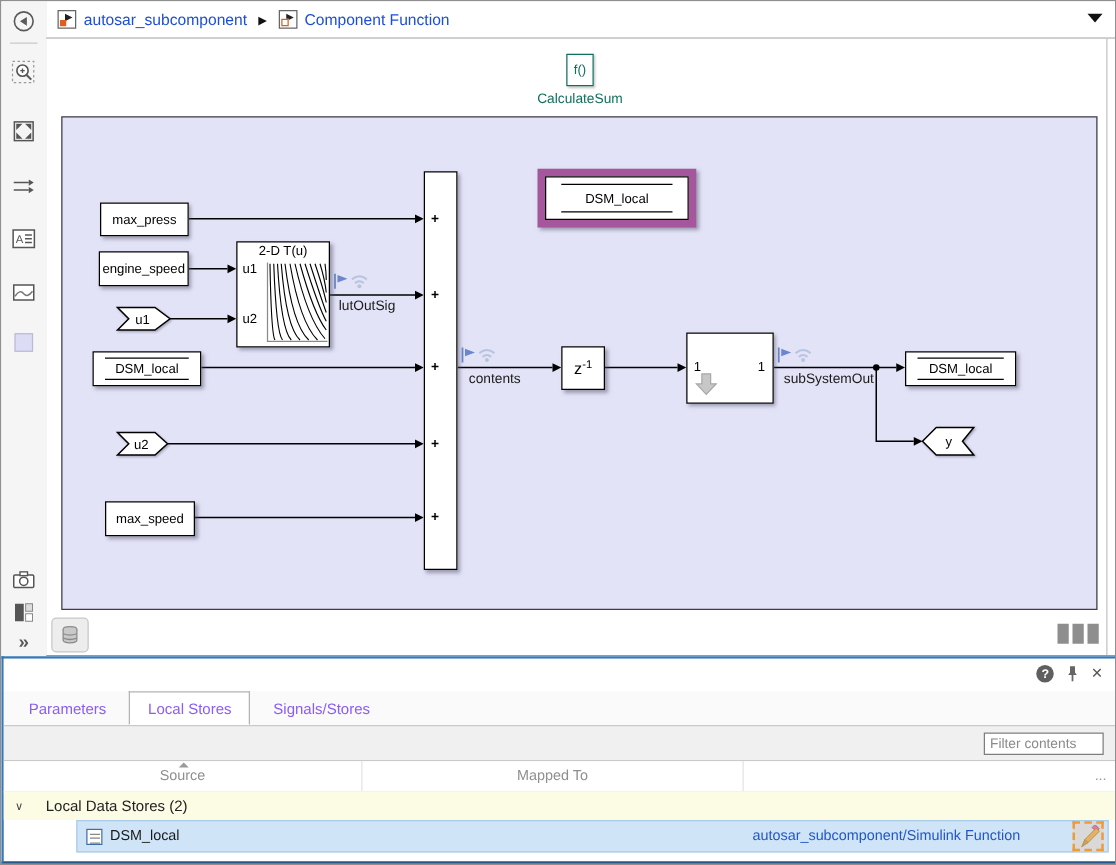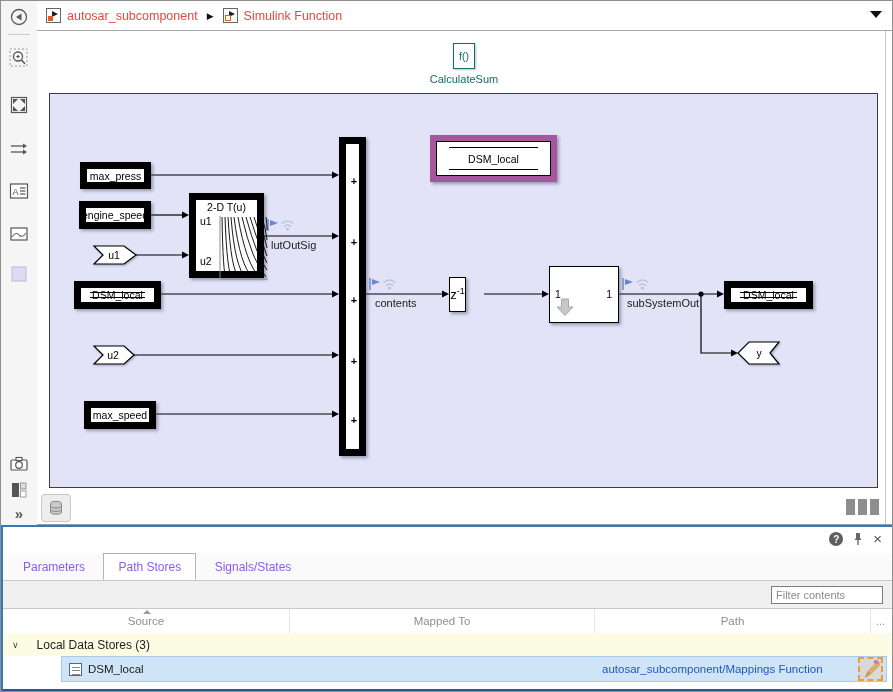--- a/index.html
+++ b/index.html
@@ -7,42 +7,42 @@
 
   
   .left-toolbar{position:absolute;left:0;top:0;width:36px;height:524px;background:#f5f5f5;border-right:1px solid #c3c3c3;}
   .tb-btn{position:absolute;left:7px;width:22px;height:22px;display:flex;align-items:center;justify-content:center;}
   .tb-divider{position:absolute;left:7px;width:22px;height:1px;background:#c9c9c9;}
   .tb-btn svg{display:block;}
   .chev{font-size:15px;color:#5a5a5a;font-weight:bold;}
 
   
   .topbar{position:absolute;left:36px;top:0;width:857px;height:30px;background:#fff;border-bottom:1px solid #a6a6a6;display:flex;align-items:center;box-sizing:border-box;padding-left:9px;}
-  .crumb{display:flex;align-items:center;gap:6px;font-size:12.5px;color:#ef4444;}
+  .crumb{display:flex;align-items:center;gap:6px;font-size:12.5px;color:#1d4ed8;}
   .crumb-sep{margin:0 9px;font-size:9px;color:#111;}
   .model-icon{position:relative;width:15px;height:15px;border:1px solid #666;background:#fff;box-sizing:border-box;}
   .model-icon .tri{position:absolute;right:2px;top:2px;width:0;height:0;border-left:6px solid #222;border-top:3.5px solid transparent;border-bottom:3.5px solid transparent;}
   .model-icon .sq{position:absolute;left:1px;bottom:1px;width:5px;height:5px;background:#e25c1f;}
   .topbar-caret{position:absolute;right:12px;top:10px;width:0;height:0;border-top:7px solid #111;border-left:6px solid transparent;border-right:6px solid transparent;}
 
   
   .canvas-area{position:absolute;left:36px;top:30px;width:857px;height:494px;background:#fff;border-bottom:1px solid #9a9a9a;box-sizing:border-box;overflow:hidden;}
   .paper{position:absolute;left:12px;top:62px;width:829px;height:395px;background:#e3e3f8;border:1px solid #3d3d49;box-sizing:border-box;}
   .win-edge{position:absolute;left:848px;top:0;bottom:0;width:1px;background:#c4c4c4;}
   svg.wires{position:absolute;left:0;top:0;pointer-events:none;}
   .wire{stroke:#000;stroke-width:1.2;fill:none;}
   .arrow{fill:#000;stroke:none;}
   .port{fill:#fff;stroke:#000;stroke-width:1.2;filter:drop-shadow(1.5px 1.5px 1px rgba(60,60,80,.4));}
   .port-label{font:10.5px "Liberation Sans",sans-serif;fill:#000;}
   .flagline{stroke:#6a86cf;stroke-width:1.4;}
   .flagpoly{fill:#6a86cf;}
   .wifi{stroke:#b8c4de;stroke-width:1.6;fill:none;}
   .wifidot{fill:#b8c4de;}
 
-  .block{position:absolute;background:#fff;border:7px solid #000000;box-shadow:2px 2px 3px rgba(80,80,105,.5);display:flex;align-items:center;justify-content:center;font-size:10.5px;color:#000;box-sizing:border-box;}
+  .block{position:absolute;background:#fff;border:1px solid #000000;box-shadow:2px 2px 3px rgba(80,80,105,.5);display:flex;align-items:center;justify-content:center;font-size:10.5px;color:#000;box-sizing:border-box;}
   .dsm-line{position:absolute;left:9px;right:9px;height:1px;background:#000;}
   .sig-label{position:absolute;font-size:11px;color:#1a1a1a;white-space:nowrap;}
   .fn-badge{position:absolute;left:416px;top:12px;width:22px;height:26px;border:1.5px solid #0f705f;background:#fff;box-shadow:1px 1px 2px rgba(0,0,0,.25);display:flex;align-items:center;justify-content:center;font-size:10.5px;color:#0f705f;box-sizing:border-box;}
   .fn-label{position:absolute;left:376px;top:42px;width:102px;text-align:center;font-size:11px;color:#0f705f;}
 
   .lookup{display:block;}
   .lut-title{position:absolute;top:1px;left:0;right:0;text-align:center;font-size:10.5px;}
   .lut-port{position:absolute;left:4px;font-size:10.5px;}
   .lut-curves{position:absolute;left:0;top:0;}
   .lut-axis{stroke:#8a8a8a;stroke-width:1;fill:none;}
@@ -64,21 +64,21 @@
   .bottom-panel{position:absolute;left:0;top:524px;width:893px;height:168px;background:#fff;border:2px solid #3779b8;border-bottom:4px solid #28578a;box-sizing:border-box;}
   .panel-titlebar{position:absolute;left:0;top:0;right:0;height:26px;background:#fff;display:flex;align-items:center;}
   .panel-title{margin-left:12px;font-size:12px;color:#333;}
   .panel-title-icons{position:absolute;right:10px;top:5px;display:flex;gap:9px;align-items:center;}
   .help-dot{width:14px;height:14px;border-radius:50%;background:#5f5f5f;color:#fff;font-size:10px;font-weight:bold;display:flex;align-items:center;justify-content:center;}
   .close-x{font-size:15px;color:#555;line-height:14px;}
   .tabstrip{position:absolute;left:0;top:26px;right:0;height:27px;background:#fafafa;padding-left:6px;box-sizing:border-box;}
   .tab{display:inline-block;padding:6px 14px 5px;font-size:12px;color:#8b5cf6;}
   .tab.active{background:#fff;border:1px solid #b3b3b3;border-bottom:1px solid #fff;position:relative;top:0px;}
   .filterbar{position:absolute;left:0;top:53px;right:0;height:29px;background:#f0f0f0;border-top:1px solid #c9c9c9;border-bottom:1px solid #c9c9c9;box-sizing:border-box;}
-  .filter-input{position:absolute;right:9px;top:5px;width:112px;height:18px;border:1px solid #7d7d7d;font-size:11px;padding:0 4px;box-sizing:border-box;font-family:"Liberation Sans",sans-serif;color:#333;background:#fff;}
+  .filter-input{position:absolute;right:9px;top:5px;width:96px;height:18px;border:1px solid #7d7d7d;font-size:11px;padding:0 4px;box-sizing:border-box;font-family:"Liberation Sans",sans-serif;color:#333;background:#fff;}
   .filter-input::placeholder{color:#8a8a8a;}
   .thead{position:absolute;left:0;top:82px;right:0;height:24px;background:#fff;border-bottom:1px solid #d6d6d6;}
   .th{position:absolute;top:0;height:24px;display:flex;align-items:center;justify-content:center;font-size:11.5px;color:#8f8f8f;border-right:1px solid #e4e4e4;box-sizing:border-box;}
   .sort-caret{position:absolute;left:140px;top:1px;width:0;height:0;border-bottom:4px solid #9a9a9a;border-left:4px solid transparent;border-right:4px solid transparent;}
   .group-row{position:absolute;left:0;top:106px;right:0;height:23px;background:#fcfce4;display:flex;align-items:center;font-size:12px;color:#222;}
   .group-chevron{margin-left:9px;font-size:9px;color:#444;}
   .group-label{margin-left:18px;}
   .data-row{position:absolute;left:58px;top:129px;right:5px;height:26px;background:#cfe5f7;border:1px solid #a9cbe9;box-sizing:border-box;font-size:11.5px;color:#1a1a1a;}
   .cell{position:absolute;top:0;height:100%;display:flex;align-items:center;}
   .ds-icon{position:absolute;left:7px;top:6px;width:13px;height:13px;border:1px solid #3b6ea5;background:#fff;box-sizing:border-box;}
@@ -171,21 +171,21 @@
           <span class="sq"></span>
         </span>
       <span>autosar_subcomponent</span>
     </span>
     <span class="crumb-sep">▶</span>
     <span class="crumb">
       <span class="model-icon">
           <span class="tri"></span>
           <span class="sq" style="background:#fff;border:1px solid #e25c1f;width:4px;height:4px;"></span>
         </span>
-      <span>Simulink Function</span>
+      <span>Component Function</span>
     </span>
     <span class="topbar-caret"></span>
   </div>
 
   <div class="canvas-area">
     <div class="paper"></div>
     <div class="win-edge"></div>
 
     <svg class="wires" width="857" height="494">
 
@@ -324,21 +324,21 @@
     </div>
 
     <div class="sel-frame">
       <div class="sel-inner">
         <span class="dsm-line" style="top:5px;left:12px;right:12px;"></span>
         <span>DSM_local</span>
         <span class="dsm-line" style="bottom:5px;left:12px;right:12px;"></span>
       </div>
     </div>
 
-    <div class="block" style="left:412px;top:246px;width:17px;height:35px;border-width:1.3px;">
+    <div class="block" style="left:412px;top:246px;width:35px;height:35px;border-width:1.3px;">
       <span class="delay-txt"><span>z</span><sup>-1</sup></span>
     </div>
 
     <div class="block" style="left:512px;top:235px;width:70px;height:57px;border-width:1.3px;">
       <span class="ss-num" style="left:5px;">1</span>
       <span class="ss-num" style="right:6px;">1</span>
       <svg class="ss-arrow" width="18" height="19" viewBox="0 0 18 19">
         <path d="M5.5,1 h7 v8 h4.5 l-8,8.5 l-8,-8.5 h4.5 z" fill="#c7c7c7" stroke="#a9a9a9" stroke-width="1"></path>
       </svg>
     </div>
@@ -375,49 +375,48 @@
         <svg width="12" height="14" viewBox="0 0 12 14">
           <path d="M4,1 h4 v5 l1.5,2 h-7 l1.5,-2 z" fill="#666"></path>
             <line x1="6" y1="8" x2="6" y2="13" stroke="#666" stroke-width="1.4"></line>
         </svg>
         <span class="close-x">×</span>
       </span>
     </div>
 
     <div class="tabstrip">
       <span class="tab">Parameters</span>
-      <span class="tab active">Path Stores</span>
-      <span class="tab">Signals/States</span>
+      <span class="tab active">Local Stores</span>
+      <span class="tab">Signals/Stores</span>
     </div>
 
     <div class="filterbar">
       <input class="filter-input" type="text" placeholder="Filter contents" style="">
     </div>
 
     <div class="thead">
       <span class="sort-caret"></span>
       <div class="th" style="left:0;width:287px;">Source</div>
       <div class="th" style="left:287px;width:305px;">Mapped To</div>
-      <div class="th" style="left:592px;width:276px;">Path</div>
       <div class="th" style="left:868px;width:19px;border-right:none;color:#9a9a9a;">...</div>
     </div>
 
     <div class="group-row">
       <span class="group-chevron">∨</span>
-      <span class="group-label">Local Data Stores (3)</span>
+      <span class="group-label">Local Data Stores (2)</span>
     </div>
 
     <div class="data-row">
       <span class="ds-icon">
           <i></i>
           <i></i>
           <i></i>
         </span>
       <span class="cell" style="left:26px;">DSM_local</span>
-      <span class="cell path-link" style="left:540px;">autosar_subcomponent/Mappings Function</span>
+      <span class="cell path-link" style="left:540px;">autosar_subcomponent/Simulink Function</span>
       <span class="edit-cell">
         <svg width="18" height="19" viewBox="0 0 18 19">
           <polygon points="13.5,1 17,4.5 15.5,0.8" fill="#db7f9e"></polygon>
           <rect x="12.2" y="0.8" width="4.6" height="3.4" transform="rotate(45 14.5 2.5)" fill="#db7f9e" stroke="#b2587c" stroke-width="0.6"></rect>
           <polygon points="4,16.5 6,11.5 15,2.5 17.5,5 8.5,14 " fill="#e3b264" stroke="#b98a3e" stroke-width="0.7"></polygon>
           <polygon points="3.2,17.6 6,11.5 8.5,14" fill="#caa06a" stroke="#b98a3e" stroke-width="0.5"></polygon>
         </svg>
       </span>
     </div>
   </div>

